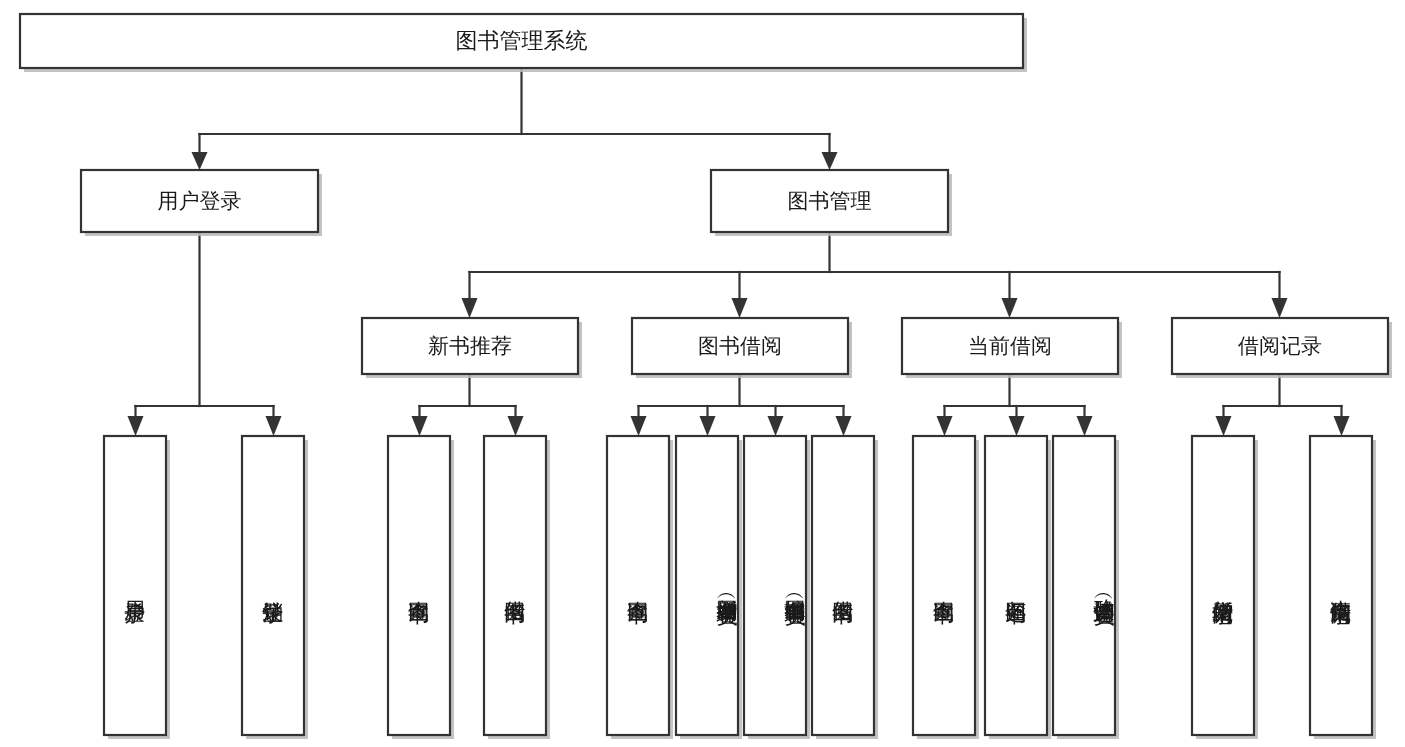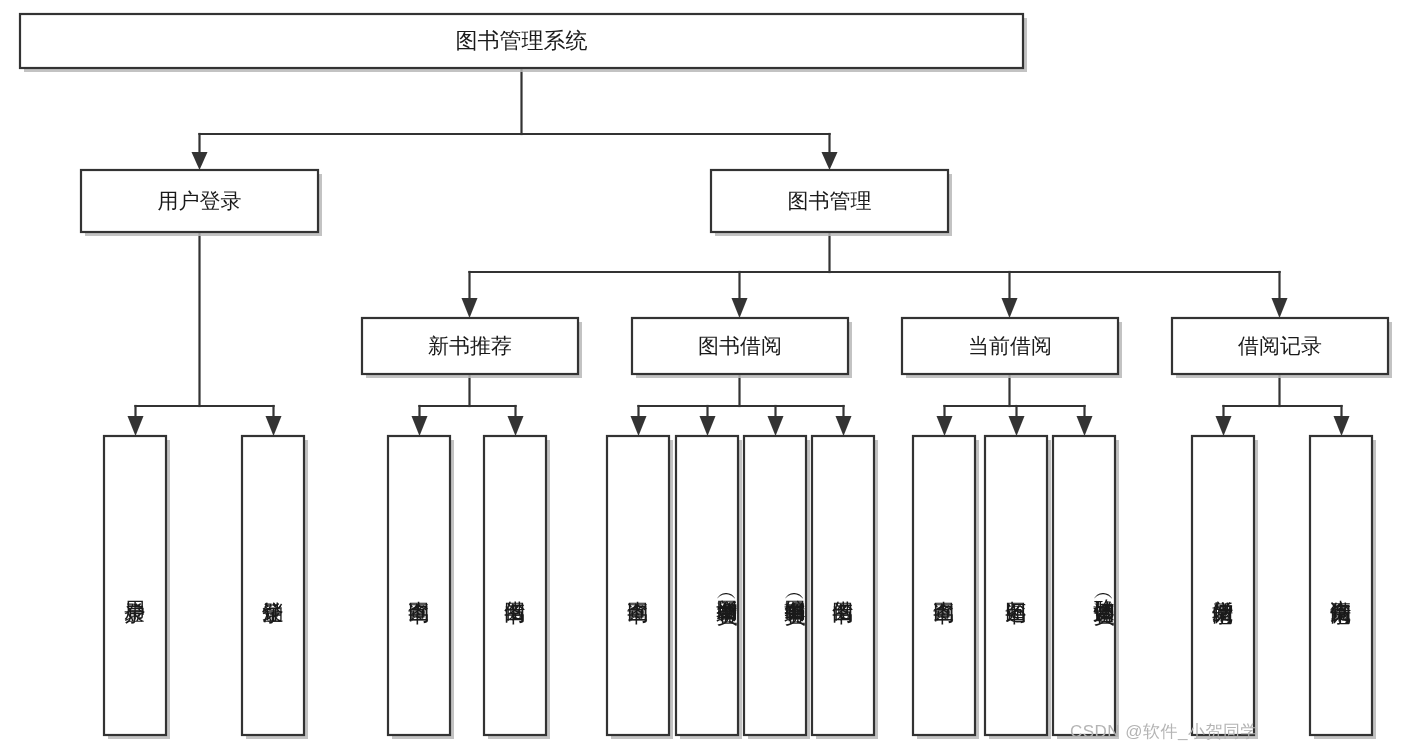--- a/index.html
+++ b/index.html
@@ -281,15 +281,14 @@
   <div class="leaf-label" style="left:913px; top:436px; width:62px; height:299px;">查询图书</div>
 
   <div class="leaf-label" style="left:985px; top:436px; width:62px; height:299px;">归还图书</div>
 
   <div class="leaf-label" style="left:1053px; top:442px; width:62px; height:288px; align-items:flex-start;">确认归还（管理员）</div>
 
   <div class="leaf-label" style="left:1192px; top:436px; width:62px; height:299px;">新增借阅记录</div>
 
   <div class="leaf-label" style="left:1310px; top:436px; width:62px; height:299px;">查询借阅记录</div>
 
-  <div class="watermark">CSDN @软件_小贺同学</div>
 
 </div>
 
 </body></html>

